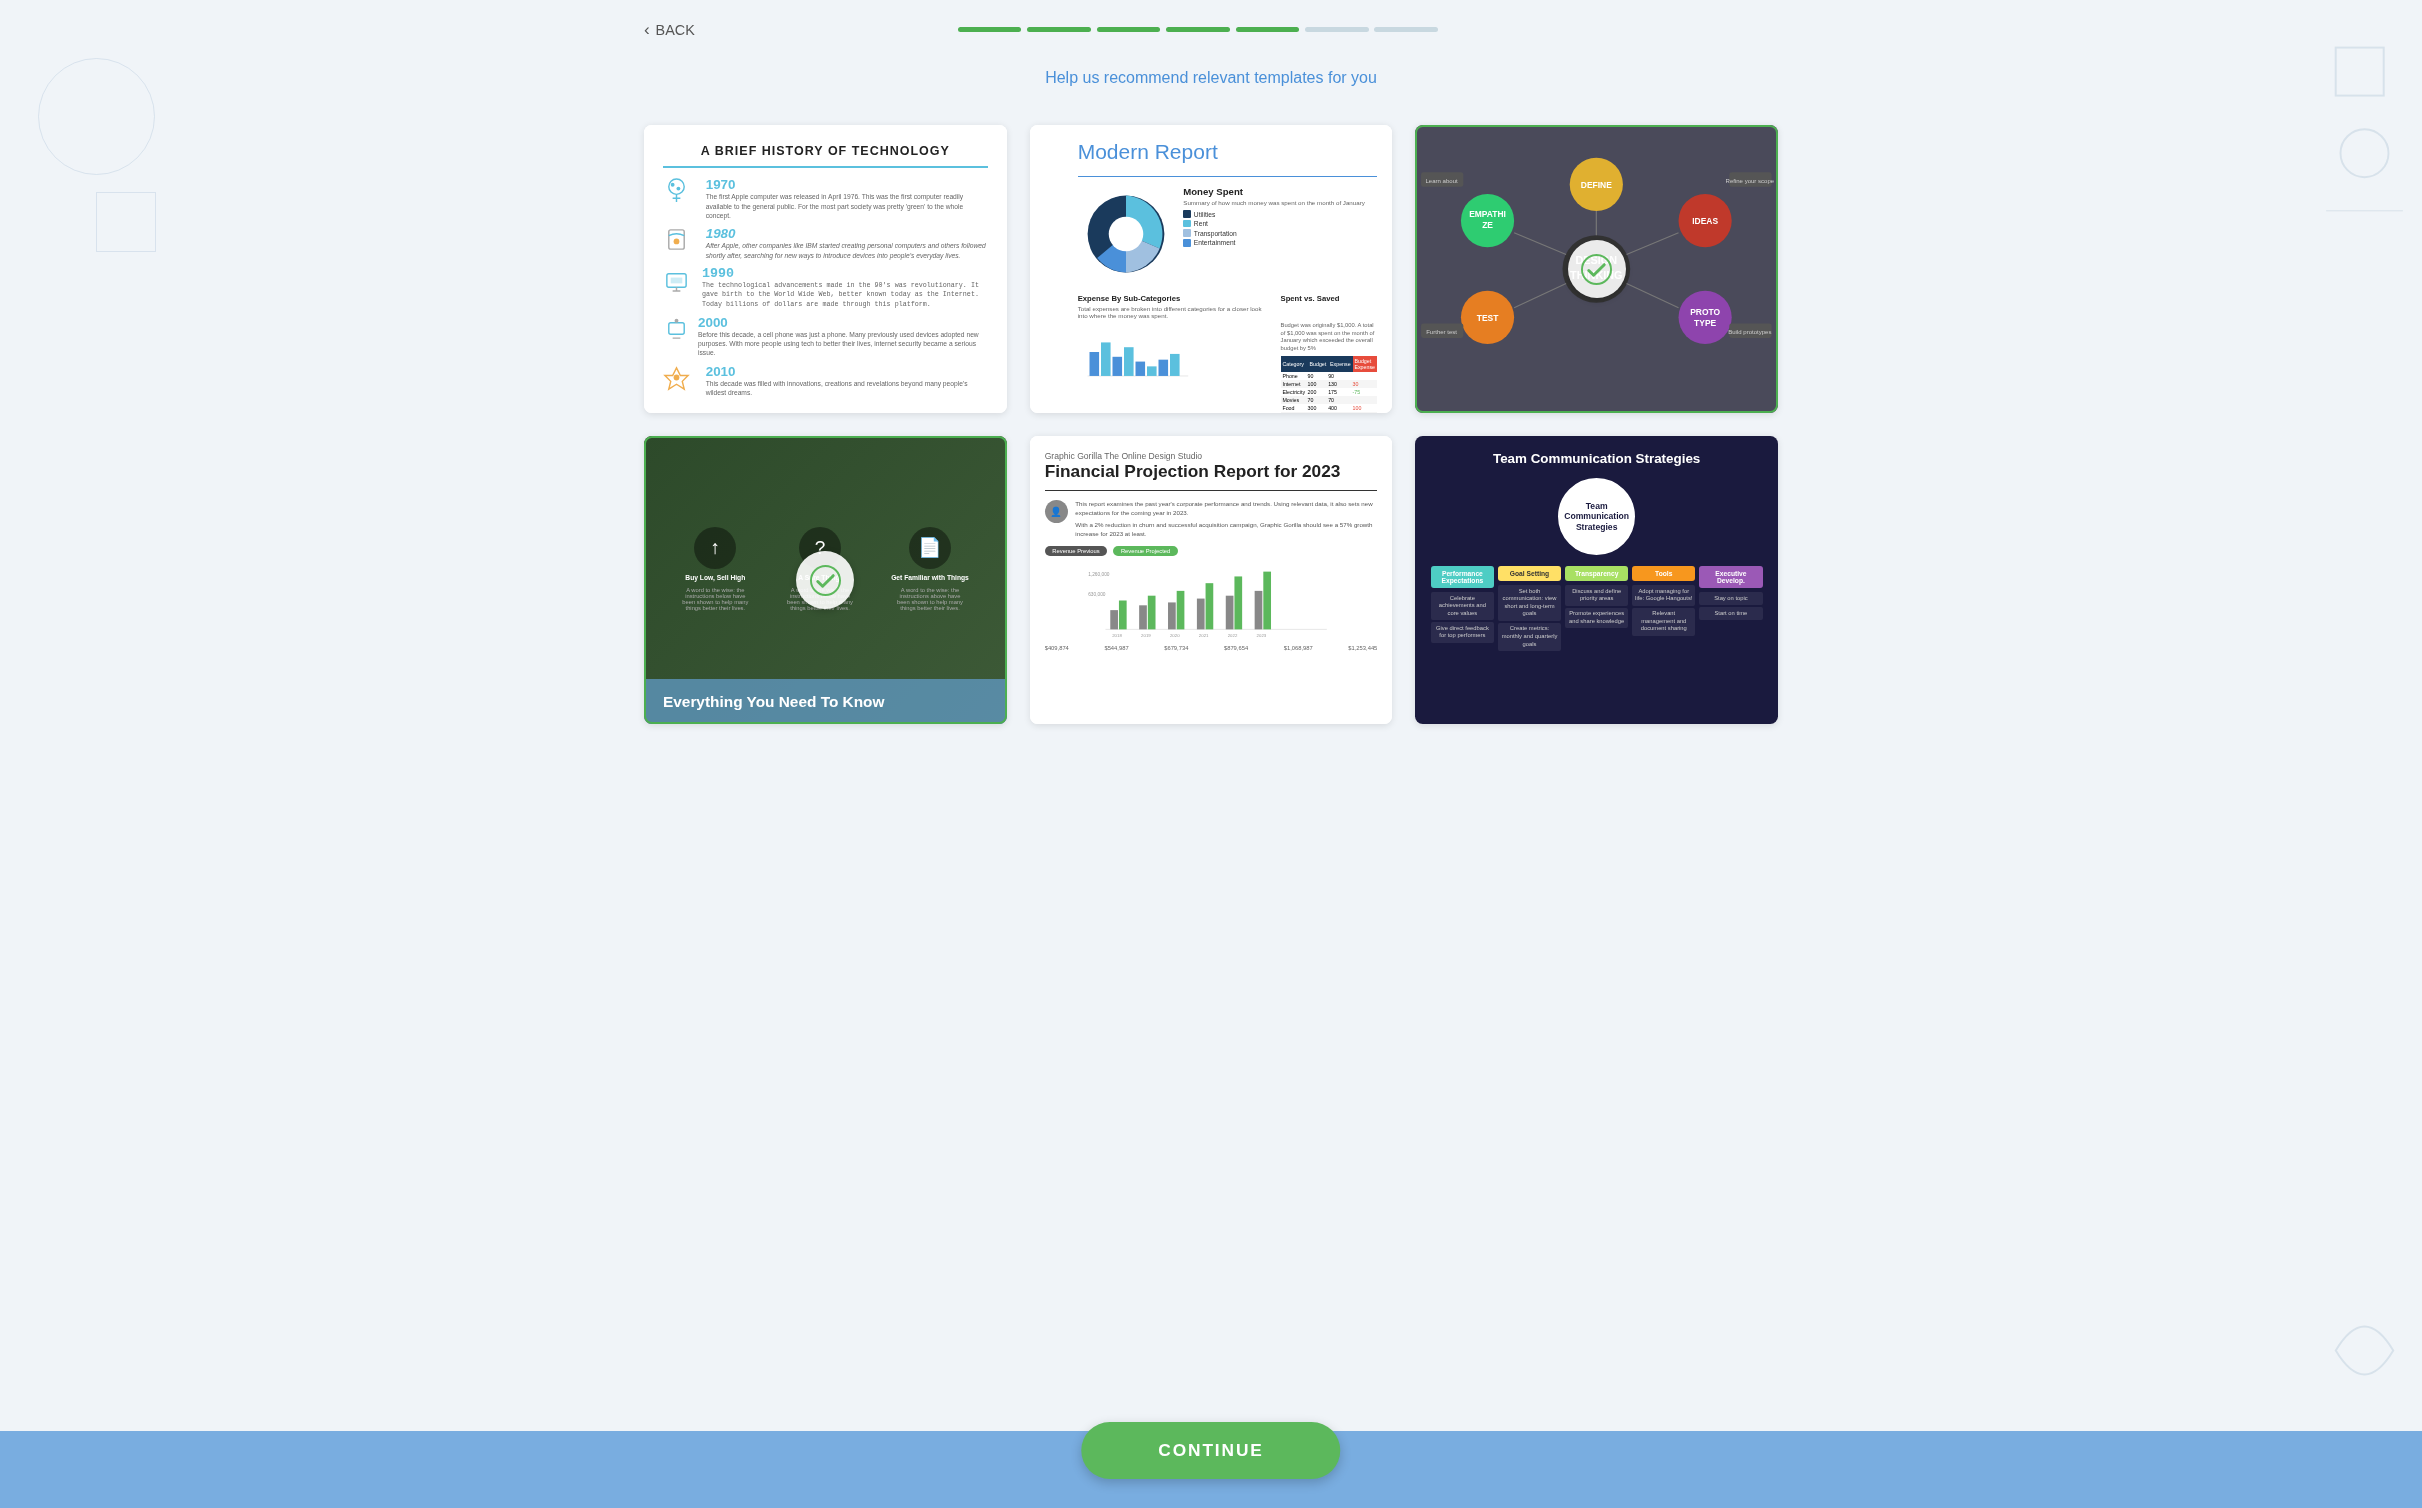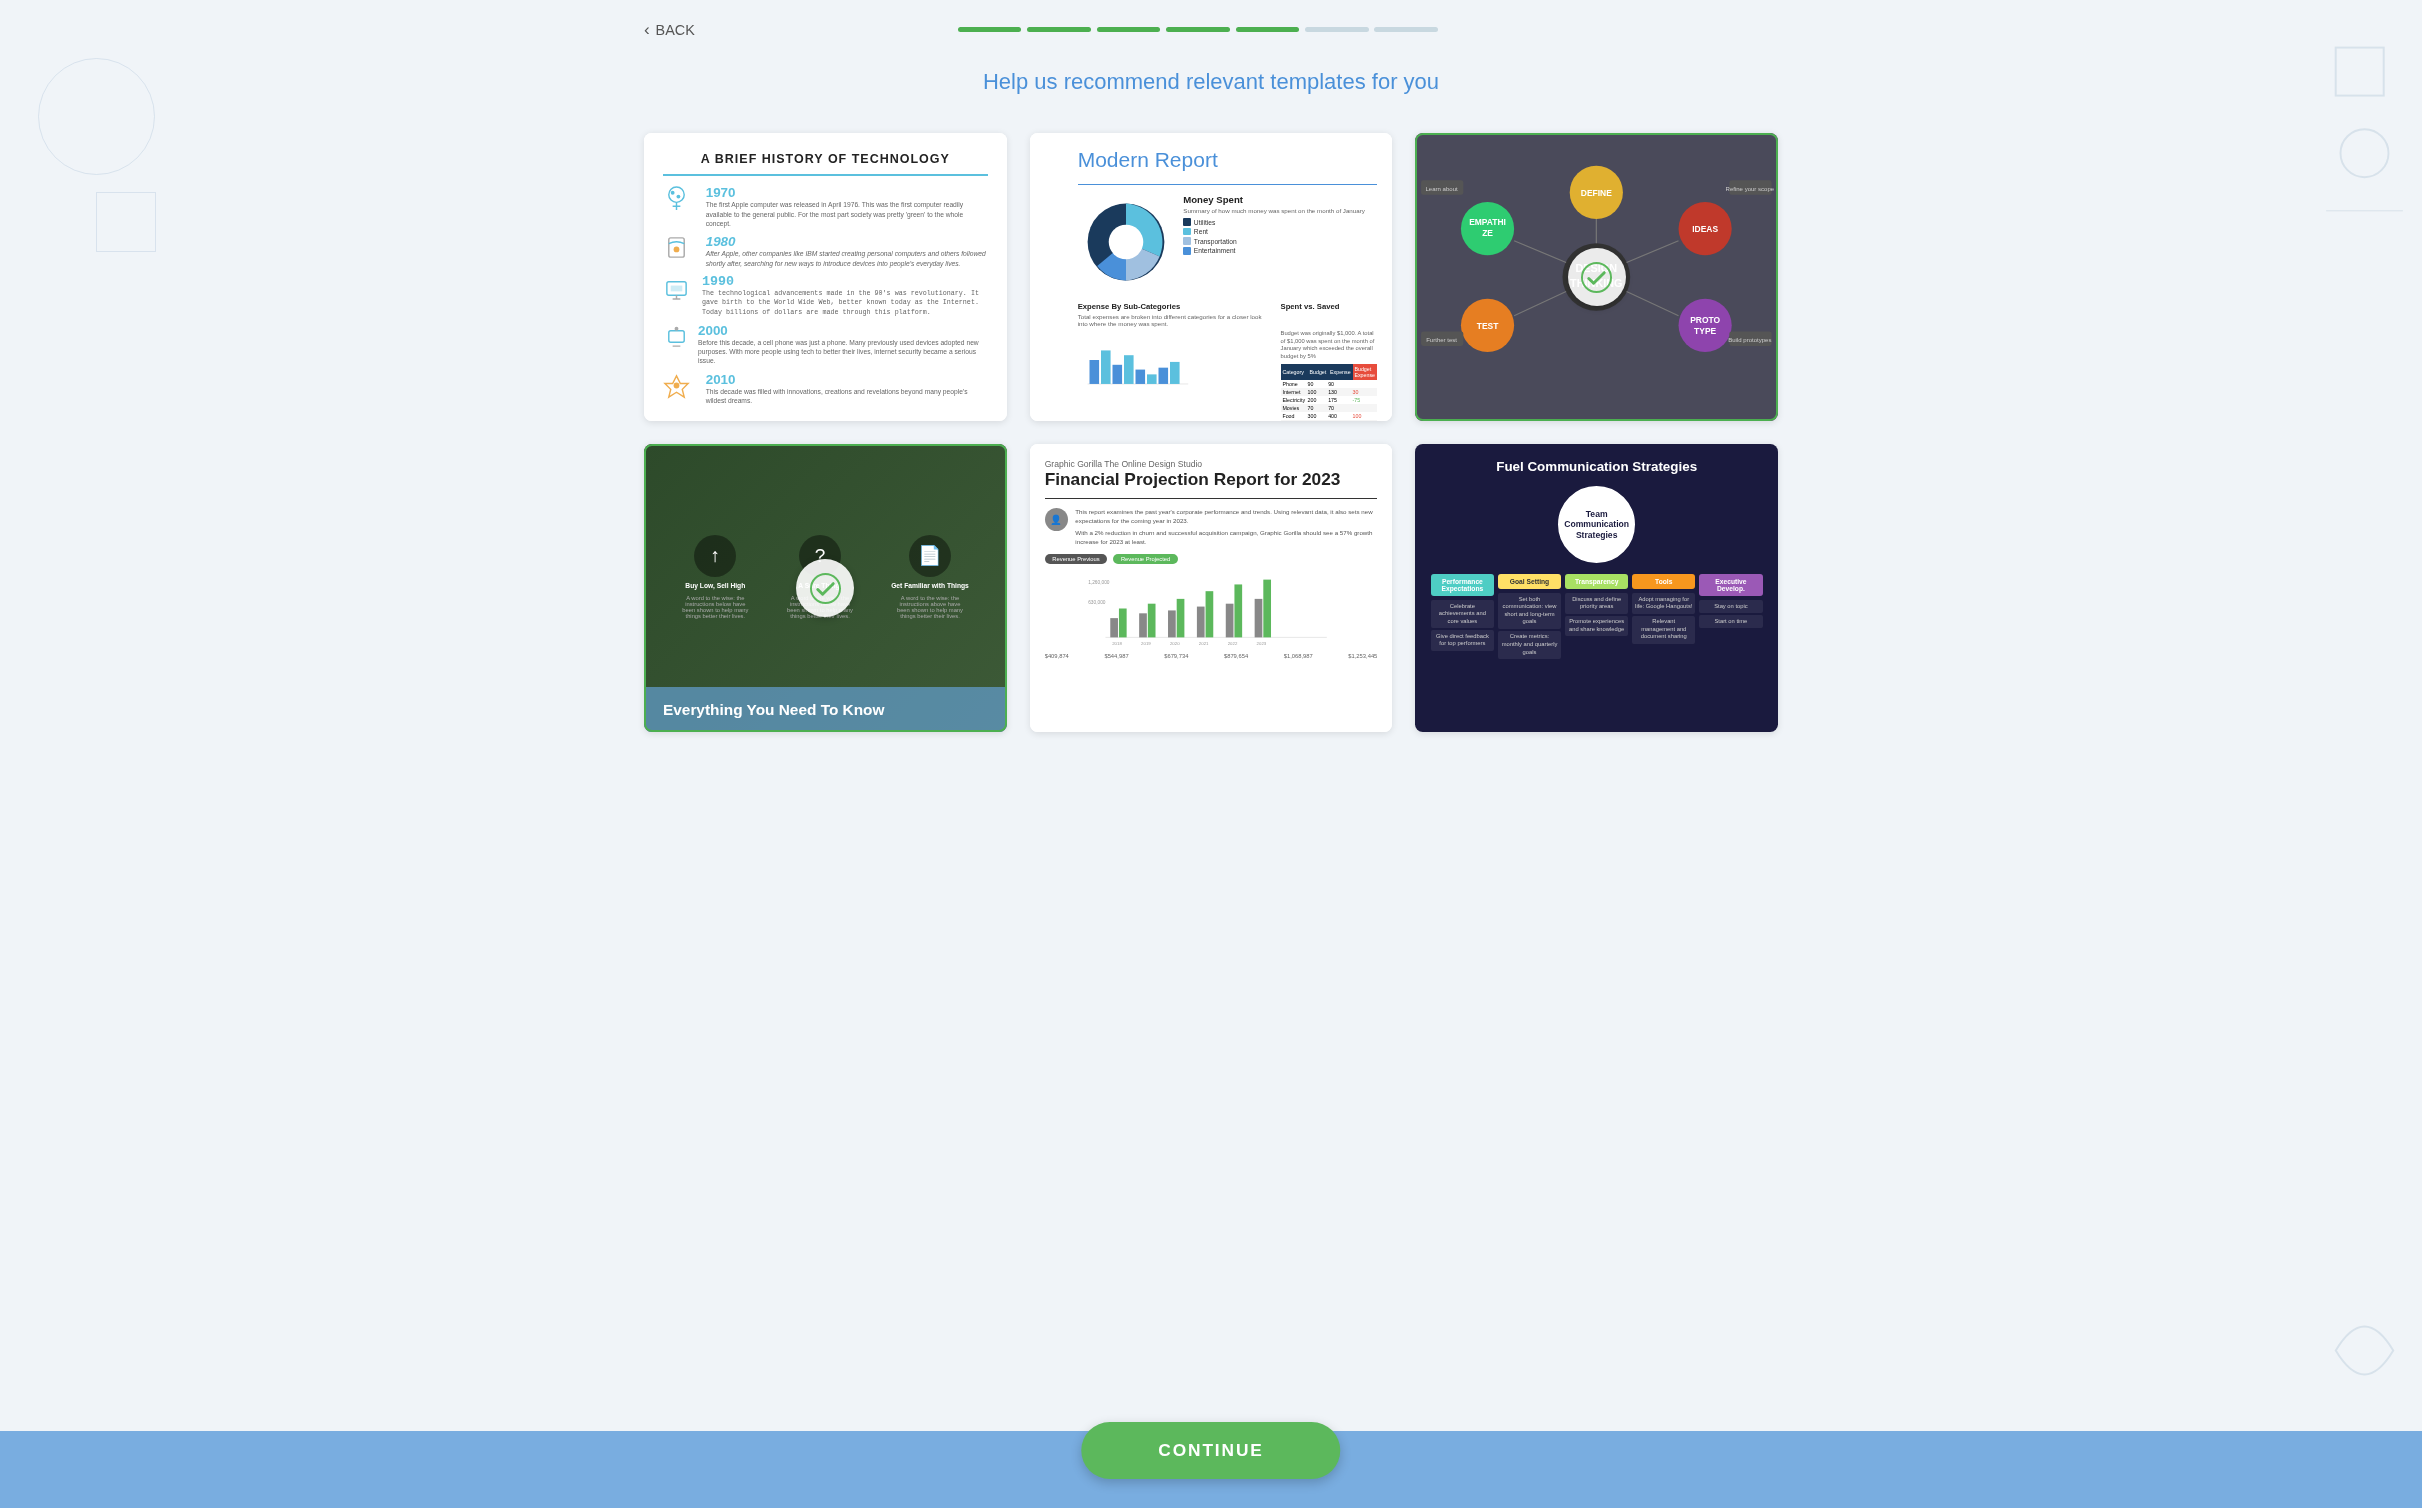--- a/index.html
+++ b/index.html
@@ -86,21 +86,21 @@
       text-align: center;
       margin-bottom: 38px;
     }
     .header-title {
       font-size: 37px;
       font-weight: 700;
       color: #1a1a2e;
       margin-bottom: 9.6px;
     }
     .header-subtitle {
-      font-size: 22px;
+      font-size: 16px;
       color: #4a90d9;
     }
 
     
     .template-grid {
       display: grid;
       grid-template-columns: repeat(3, 1fr);
       gap: 23px;
     }
 
@@ -701,21 +701,21 @@
           <span>$679,734</span>
           <span>$879,654</span>
           <span>$1,068,987</span>
           <span>$1,253,445</span>
         </div>
       </div>
     </div>
 
     <div class="template-card" id="card-team-comm">
       <div class="card-team" style="height:100%; overflow:hidden;">
-        <div class="team-title">Fuel Communication Strategies</div>
+        <div class="team-title">Team Communication Strategies</div>
 
         <div class="team-center-circle">
           <div class="team-circle">Team<br>Communication<br>Strategies</div>
         </div>
 
         <div class="team-cols" id="team-cols-container">
 
         <div>
               <div class="team-col-header" style="background: rgb(78, 205, 196); color: rgb(255, 255, 255);">Performance Expectations</div>
               <div class="team-col-item">Celebrate achievements and core values</div>

